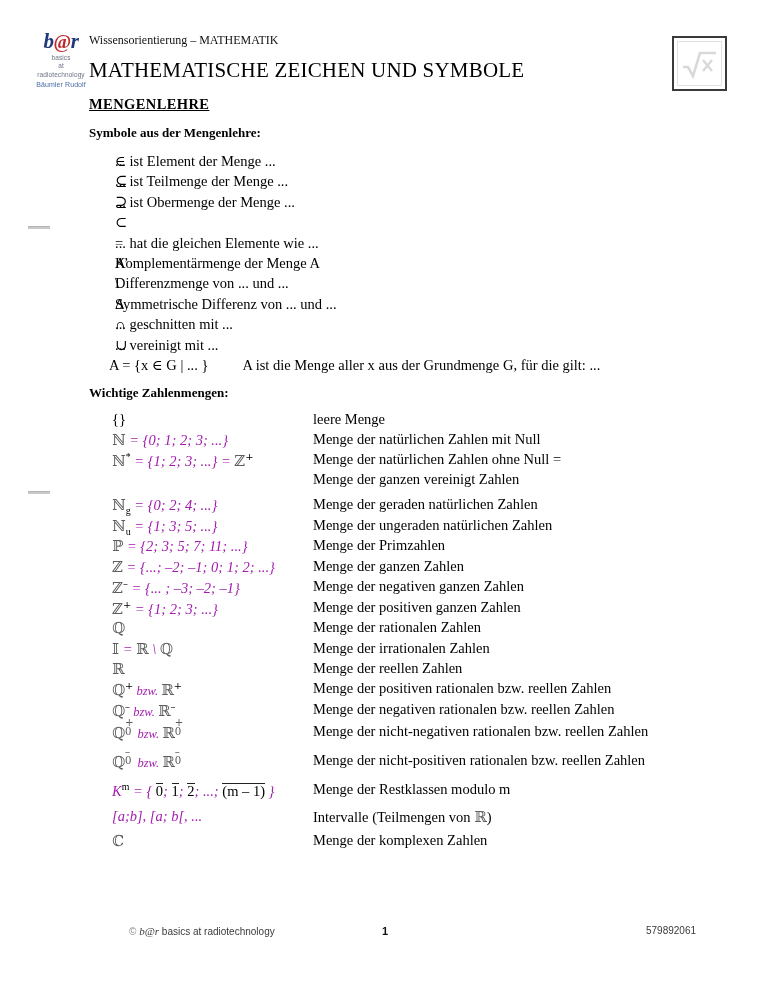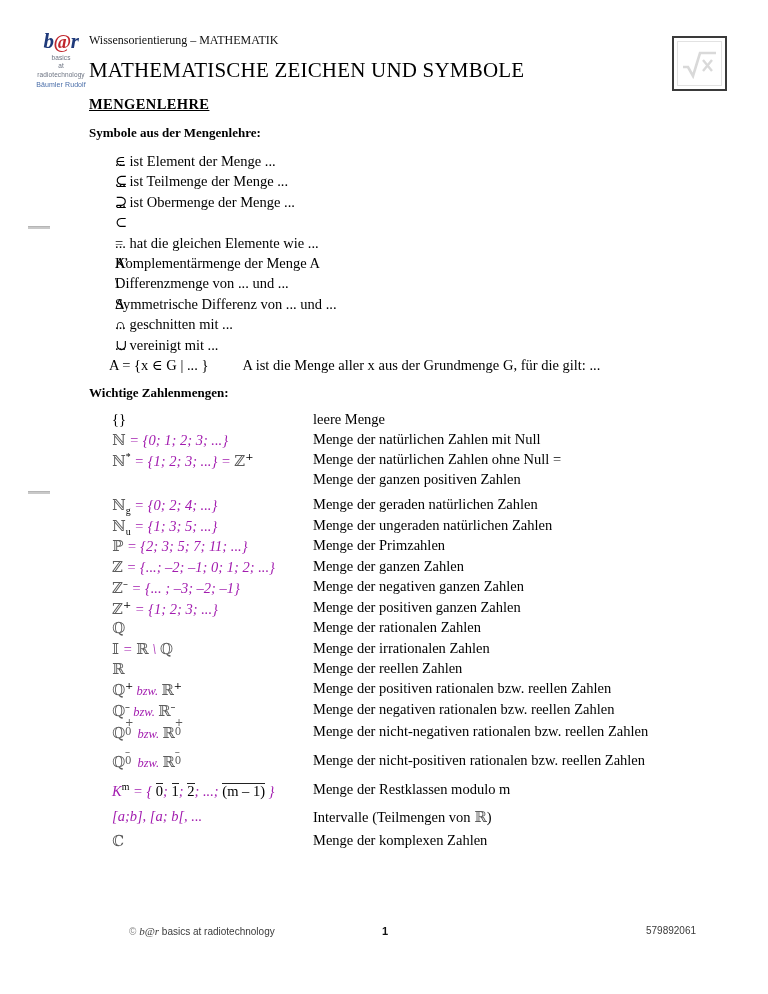--- a/index.html
+++ b/index.html
@@ -341,21 +341,21 @@
       <span class="sym"><span class="bb">ℕ</span><span class="plain"> = {0; 1; 2; 3; ...}</span></span>
       <span class="desc">Menge der natürlichen Zahlen mit Null</span>
     </div>
 
     <div class="nrow" style="top:451px">
       <span class="sym"><span class="bb">ℕ</span><sup class="s">*</sup><span class="plain"> = {1; 2; 3; ...} = </span><span class="bb">ℤ</span><sup class="s bb">+</sup></span>
       <span class="desc">Menge der natürlichen Zahlen ohne Null =</span>
     </div>
 
     <div class="nrow contonly" style="top:471px">
-      <span class="desc">Menge der ganzen positiven Zahlen</span>
+      <span class="desc">Menge der ganzen vereinigt Zahlen</span>
     </div>
 
     <div class="nrow" style="top:496px">
       <span class="sym"><span class="bb">ℕ</span><sub class="s">g</sub><span class="plain"> = {0; 2; 4; ...}</span></span>
       <span class="desc">Menge der geraden natürlichen Zahlen</span>
     </div>
 
     <div class="nrow" style="top:517px">
       <span class="sym"><span class="bb">ℕ</span><sub class="s">u</sub><span class="plain"> = {1; 3; 5; ...}</span></span>
       <span class="desc">Menge der ungeraden natürlichen Zahlen</span>

